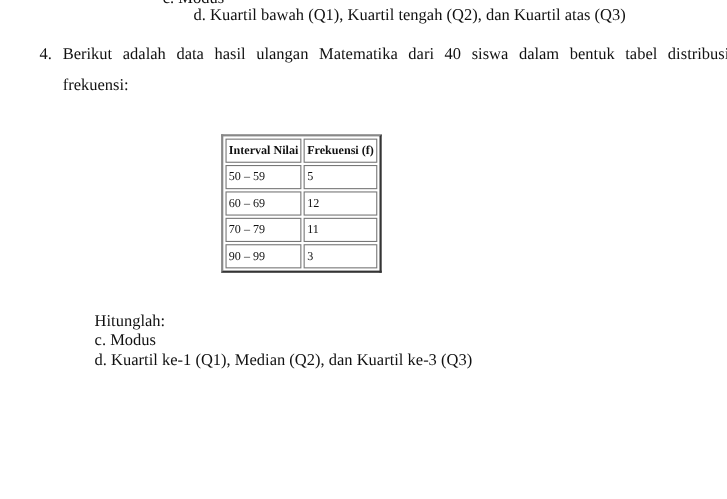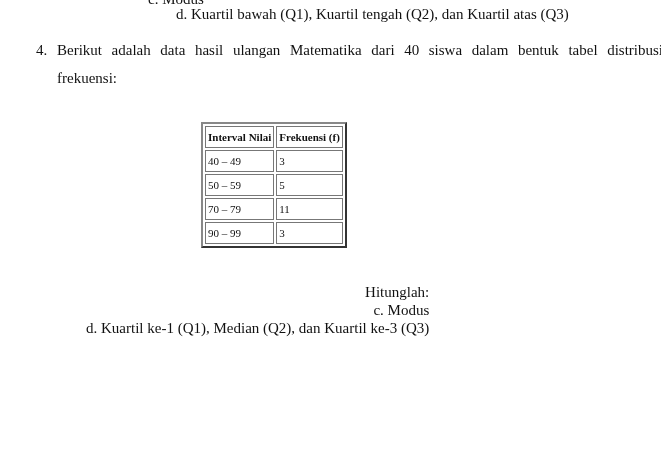--- a/index.html
+++ b/index.html
@@ -8,45 +8,45 @@
   .abs { position:absolute; white-space:nowrap; }
   .cutline { top:-9px; left:148px; }
   .line-d { top:6px; left:148px;margin-left:28px; }
   .q-num { top:42px; left:36px; }
   .q-text { top:42px; left:57px; width:606px; text-align:justify; text-align-last:justify; white-space:normal; word-spacing:3px; }
   .q-text2 { top:70px; left:57px; }
   table.freq { position:absolute; left:201px; top:90px; border:2px outset #888; border-collapse:separate; border-spacing:2px; font-size:11px;margin-top:32px; }
   table.freq td, table.freq th { border:1px solid #777; padding:0 2px; height:20px; text-align:left; line-height:20px; }
   table.freq th { font-weight:bold; }
   .tasks { top:283px; left:86px; line-height:18px; }
-  .tasks div { white-space:nowrap;text-align:right; }
+  .tasks div { white-space:nowrap; }
 </style>
 </head>
 <body>
 
 <div class="abs cutline">c. Modus</div>
 <div class="abs line-d">d. Kuartil bawah (Q1), Kuartil tengah (Q2), dan Kuartil atas (Q3)</div>
 
 <div class="abs q-num">4.</div>
 <div class="abs q-text">Berikut adalah data hasil ulangan Matematika dari 40 siswa dalam bentuk tabel distribusi</div>
 <div class="abs q-text2">frekuensi:</div>
 
 <table class="freq">
   <tbody>
       <tr>
     <th>Interval Nilai</th>
     <th>Frekuensi (f)</th>
   </tr>
   <tr>
-    <td>40 – 49</td>
-    <td>3</td>
+    <td>50 – 59</td>
+    <td>5</td>
   </tr>
   <tr>
-    <td>50 – 59</td>
-    <td>5</td>
+    <td>60 – 69</td>
+    <td>12</td>
   </tr>
   <tr>
     <td>70 – 79</td>
     <td>11</td>
   </tr>
   <tr>
     <td>90 – 99</td>
     <td>3</td>
   </tr>
 </tbody>

